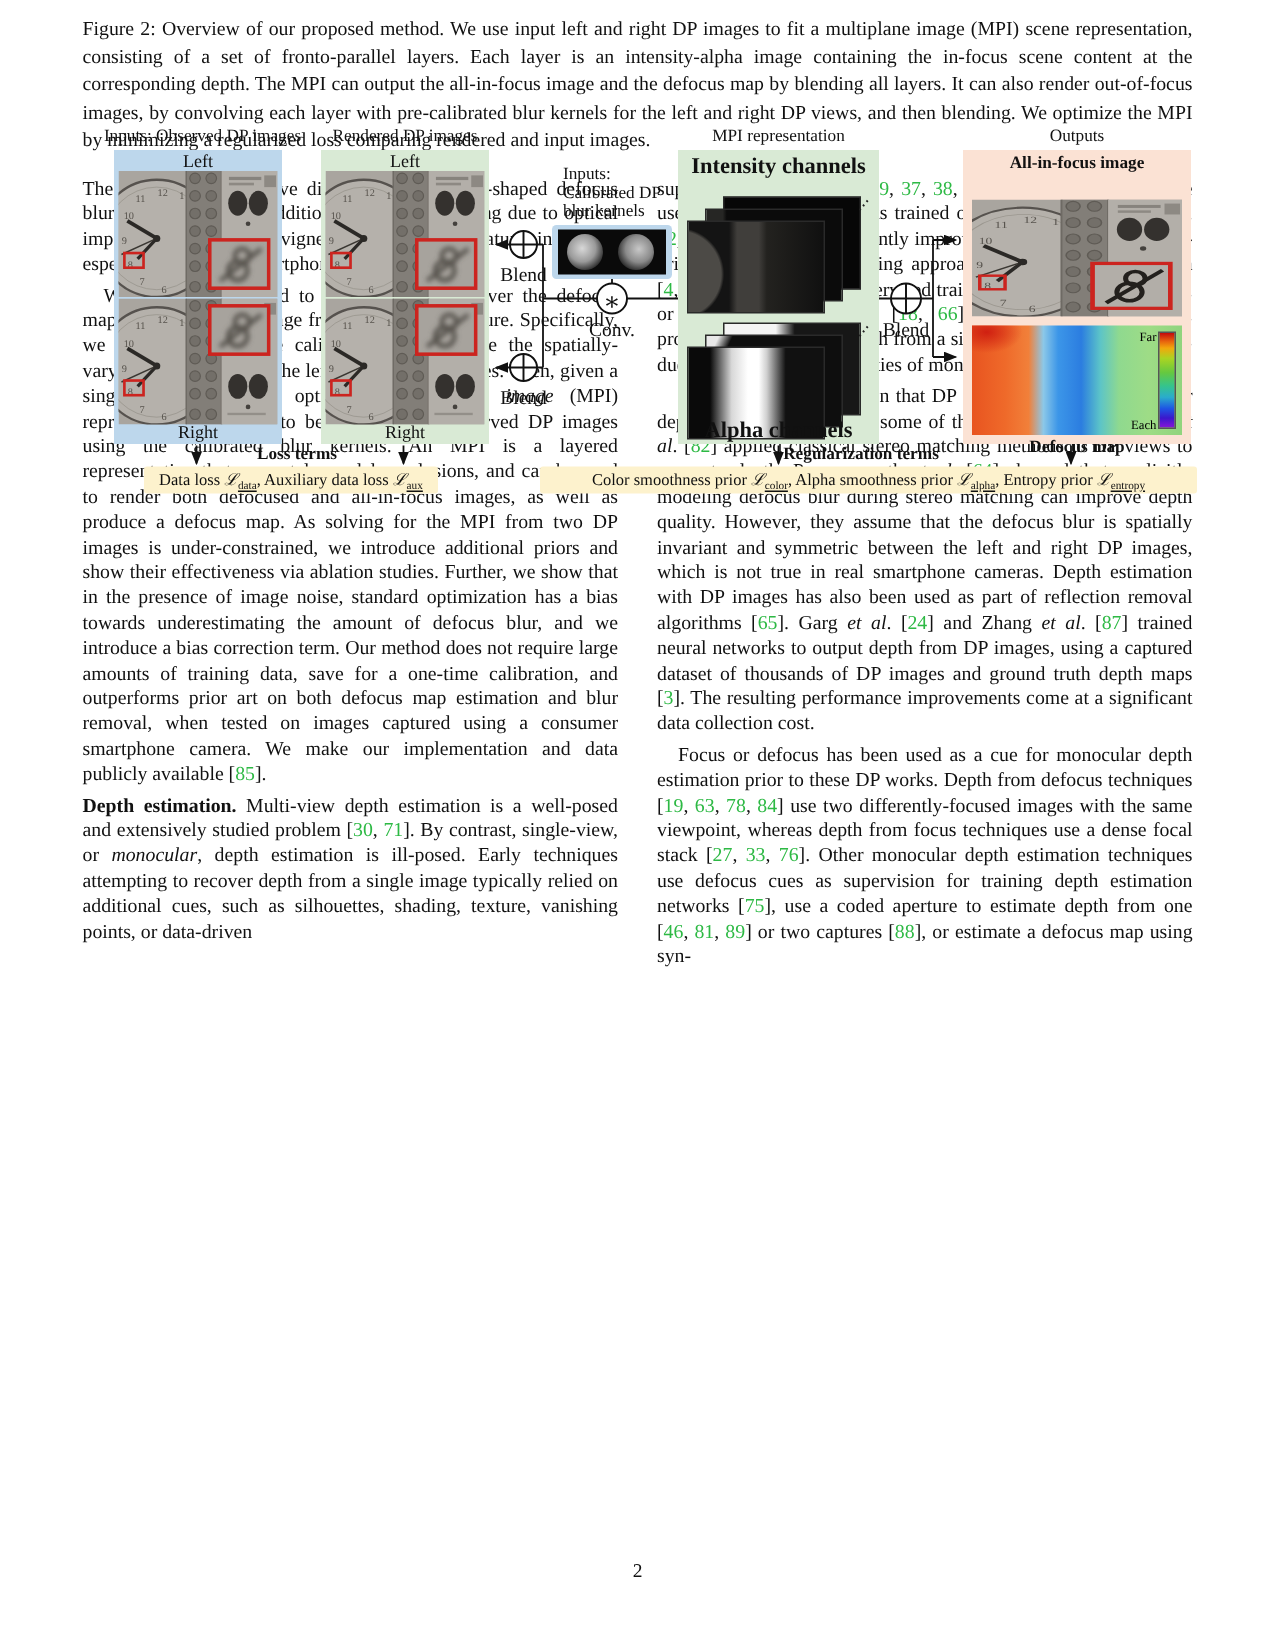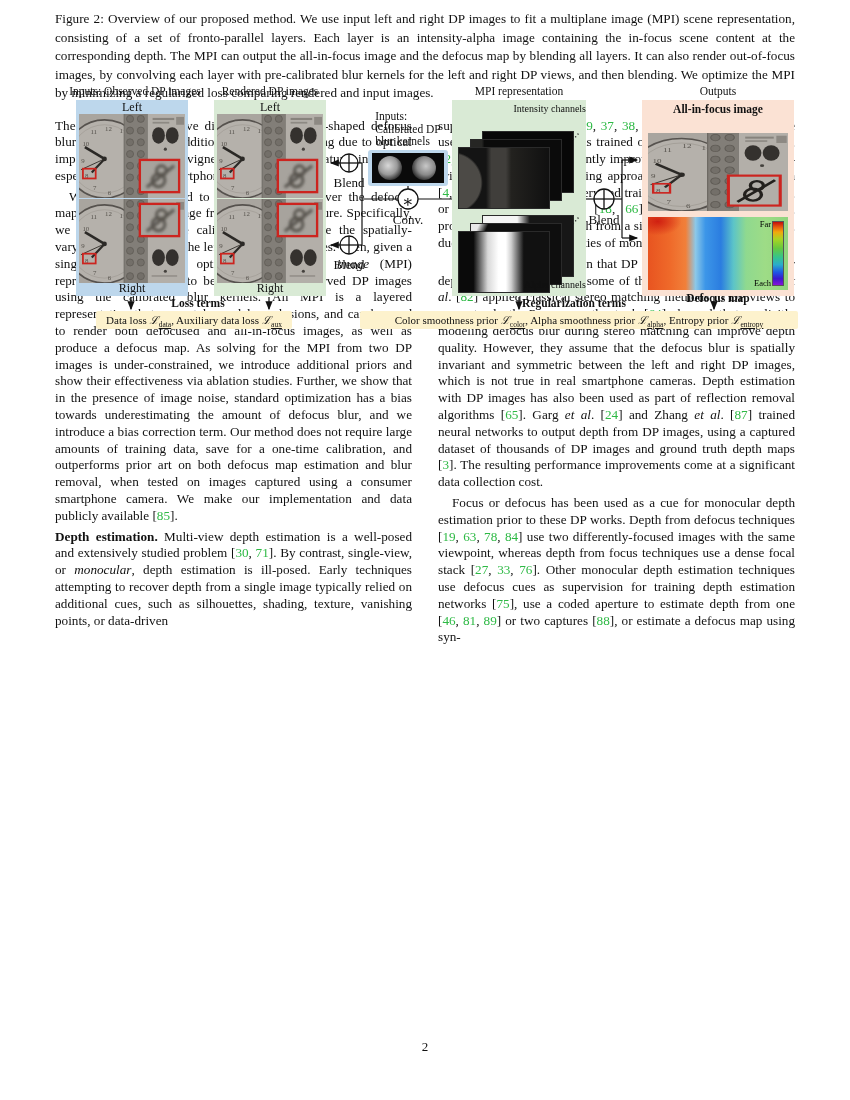--- a/index.html
+++ b/index.html
@@ -8,21 +8,21 @@
   
   .figure{position:absolute;left:0;top:85px;width:850px;height:250px;}
   .fig-head{position:absolute;top:0;transform:translateX(-50%);font-weight:normal;
             font-size:11.5px;white-space:nowrap;}
   .panel{position:absolute;top:15px;height:196px;border-radius:0;}
   .panel-blue{background:var(--panel-blue,#bdd7ec);}
   .panel-green{background:var(--panel-green,#d9ead5);}
   .panel-salmon{background:var(--panel-salmon,#fbe2d4);}
   .pan-label{position:absolute;left:0;right:0;text-align:center;font-size:12px;line-height:13px;}
   .scene{position:absolute;left:3px;width:106px;height:84px;display:block;}
-  .mpi-label{position:absolute;left:0;right:0;text-align:right;font-size:10px;}
+  .mpi-label{position:absolute;left:0;right:0;text-align:center;font-size:15px;font-weight:bold;}
   .stack-img{position:absolute;width:92px;height:62px;border:1px solid #2a2a2a;box-sizing:border-box;}
   .dots{position:absolute;font-size:11px;color:#222;transform:rotate(-50deg);letter-spacing:1px;}
   .out-label{position:absolute;left:0;right:0;text-align:center;font-weight:bold;font-size:11.5px;}
   .aif{position:absolute;left:6px;top:33px;width:140px;height:78px;display:block;}
   .dmap{position:absolute;left:6px;top:117px;width:140px;height:73px;
         background:
           radial-gradient(ellipse 34px 20px at 7% 6%, rgba(205,25,15,.9), rgba(205,25,15,0) 70%),
           linear-gradient(90deg,#e85420 0%,#ef6a2a 16%,#f1803a 27%,#8cc8e8 34%,#3c96e8 41%,#2b7de0 52%,#5cc4c8 61%,#8fd98f 70%,#9edc86 84%,#90d47e 100%);}
   .cbar{position:absolute;right:4px;top:4px;bottom:4px;width:10px;border:0.5px solid #555;
         background:linear-gradient(#c40b0b 0%,#e8650e 9%,#f2a80c 16%,#aad422 27%,#65c840 42%,#35c48c 56%,#2aaccc 68%,#1e55e4 80%,#3b17cc 90%,#8615d8 100%);}

